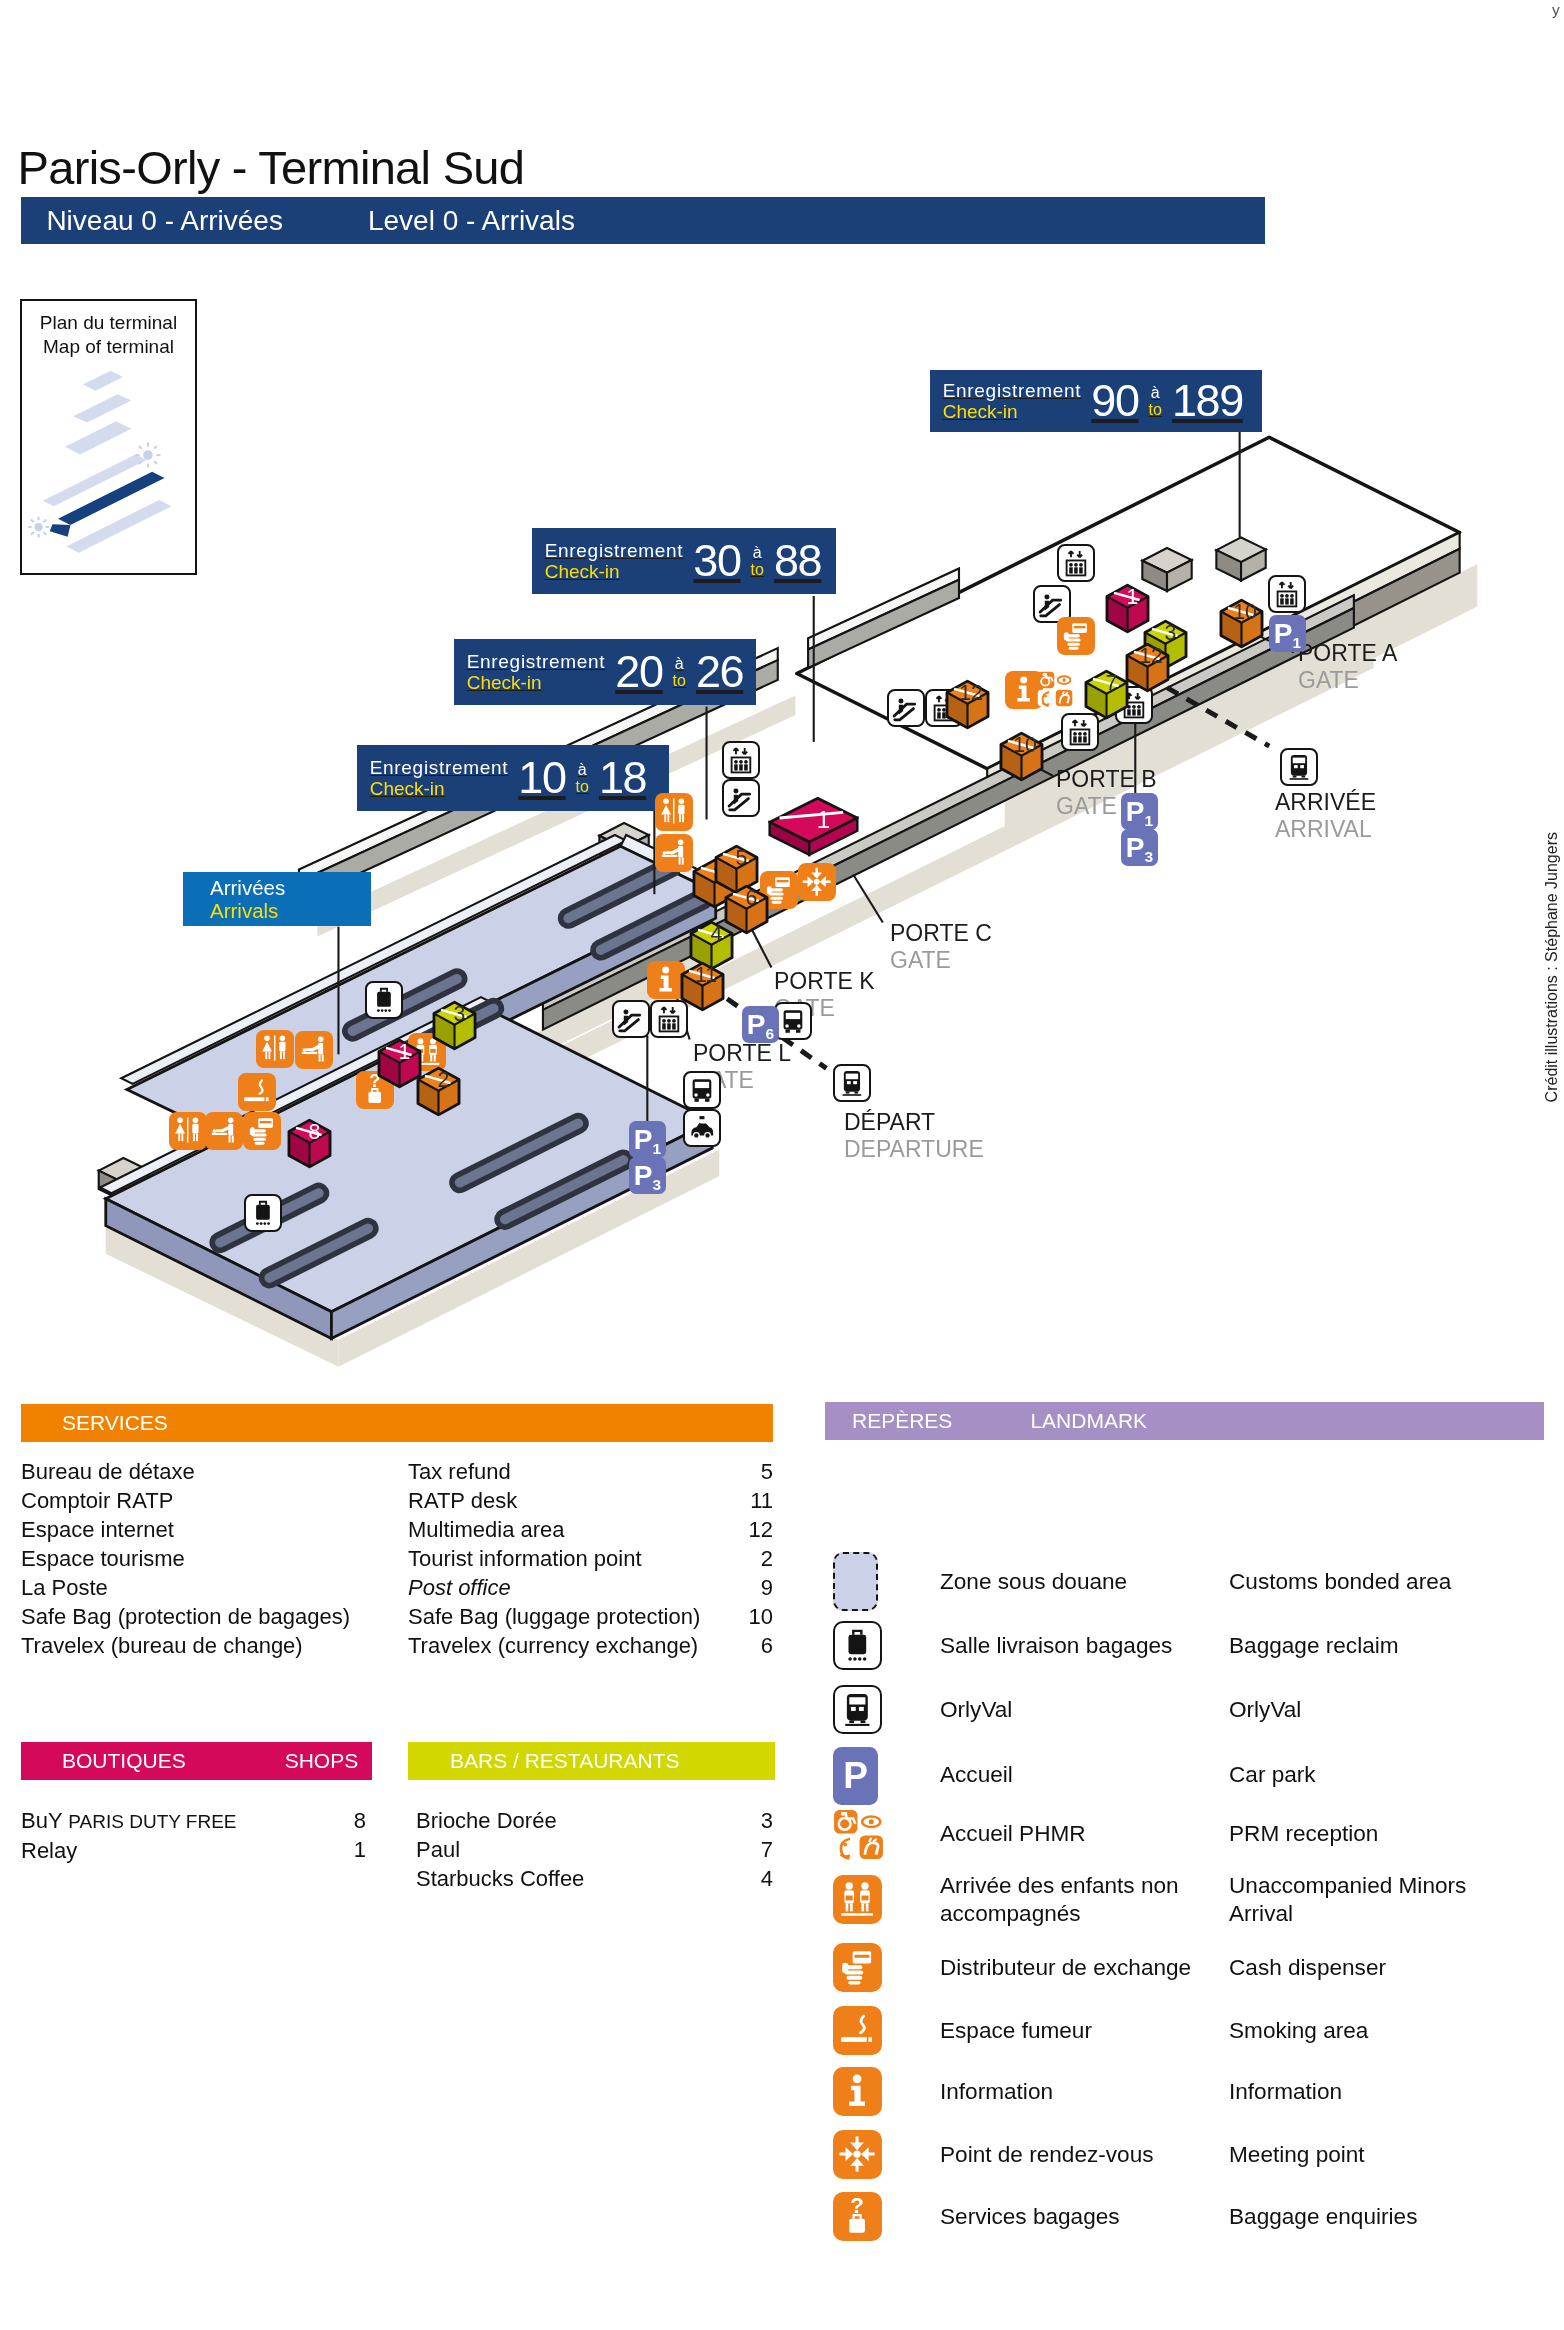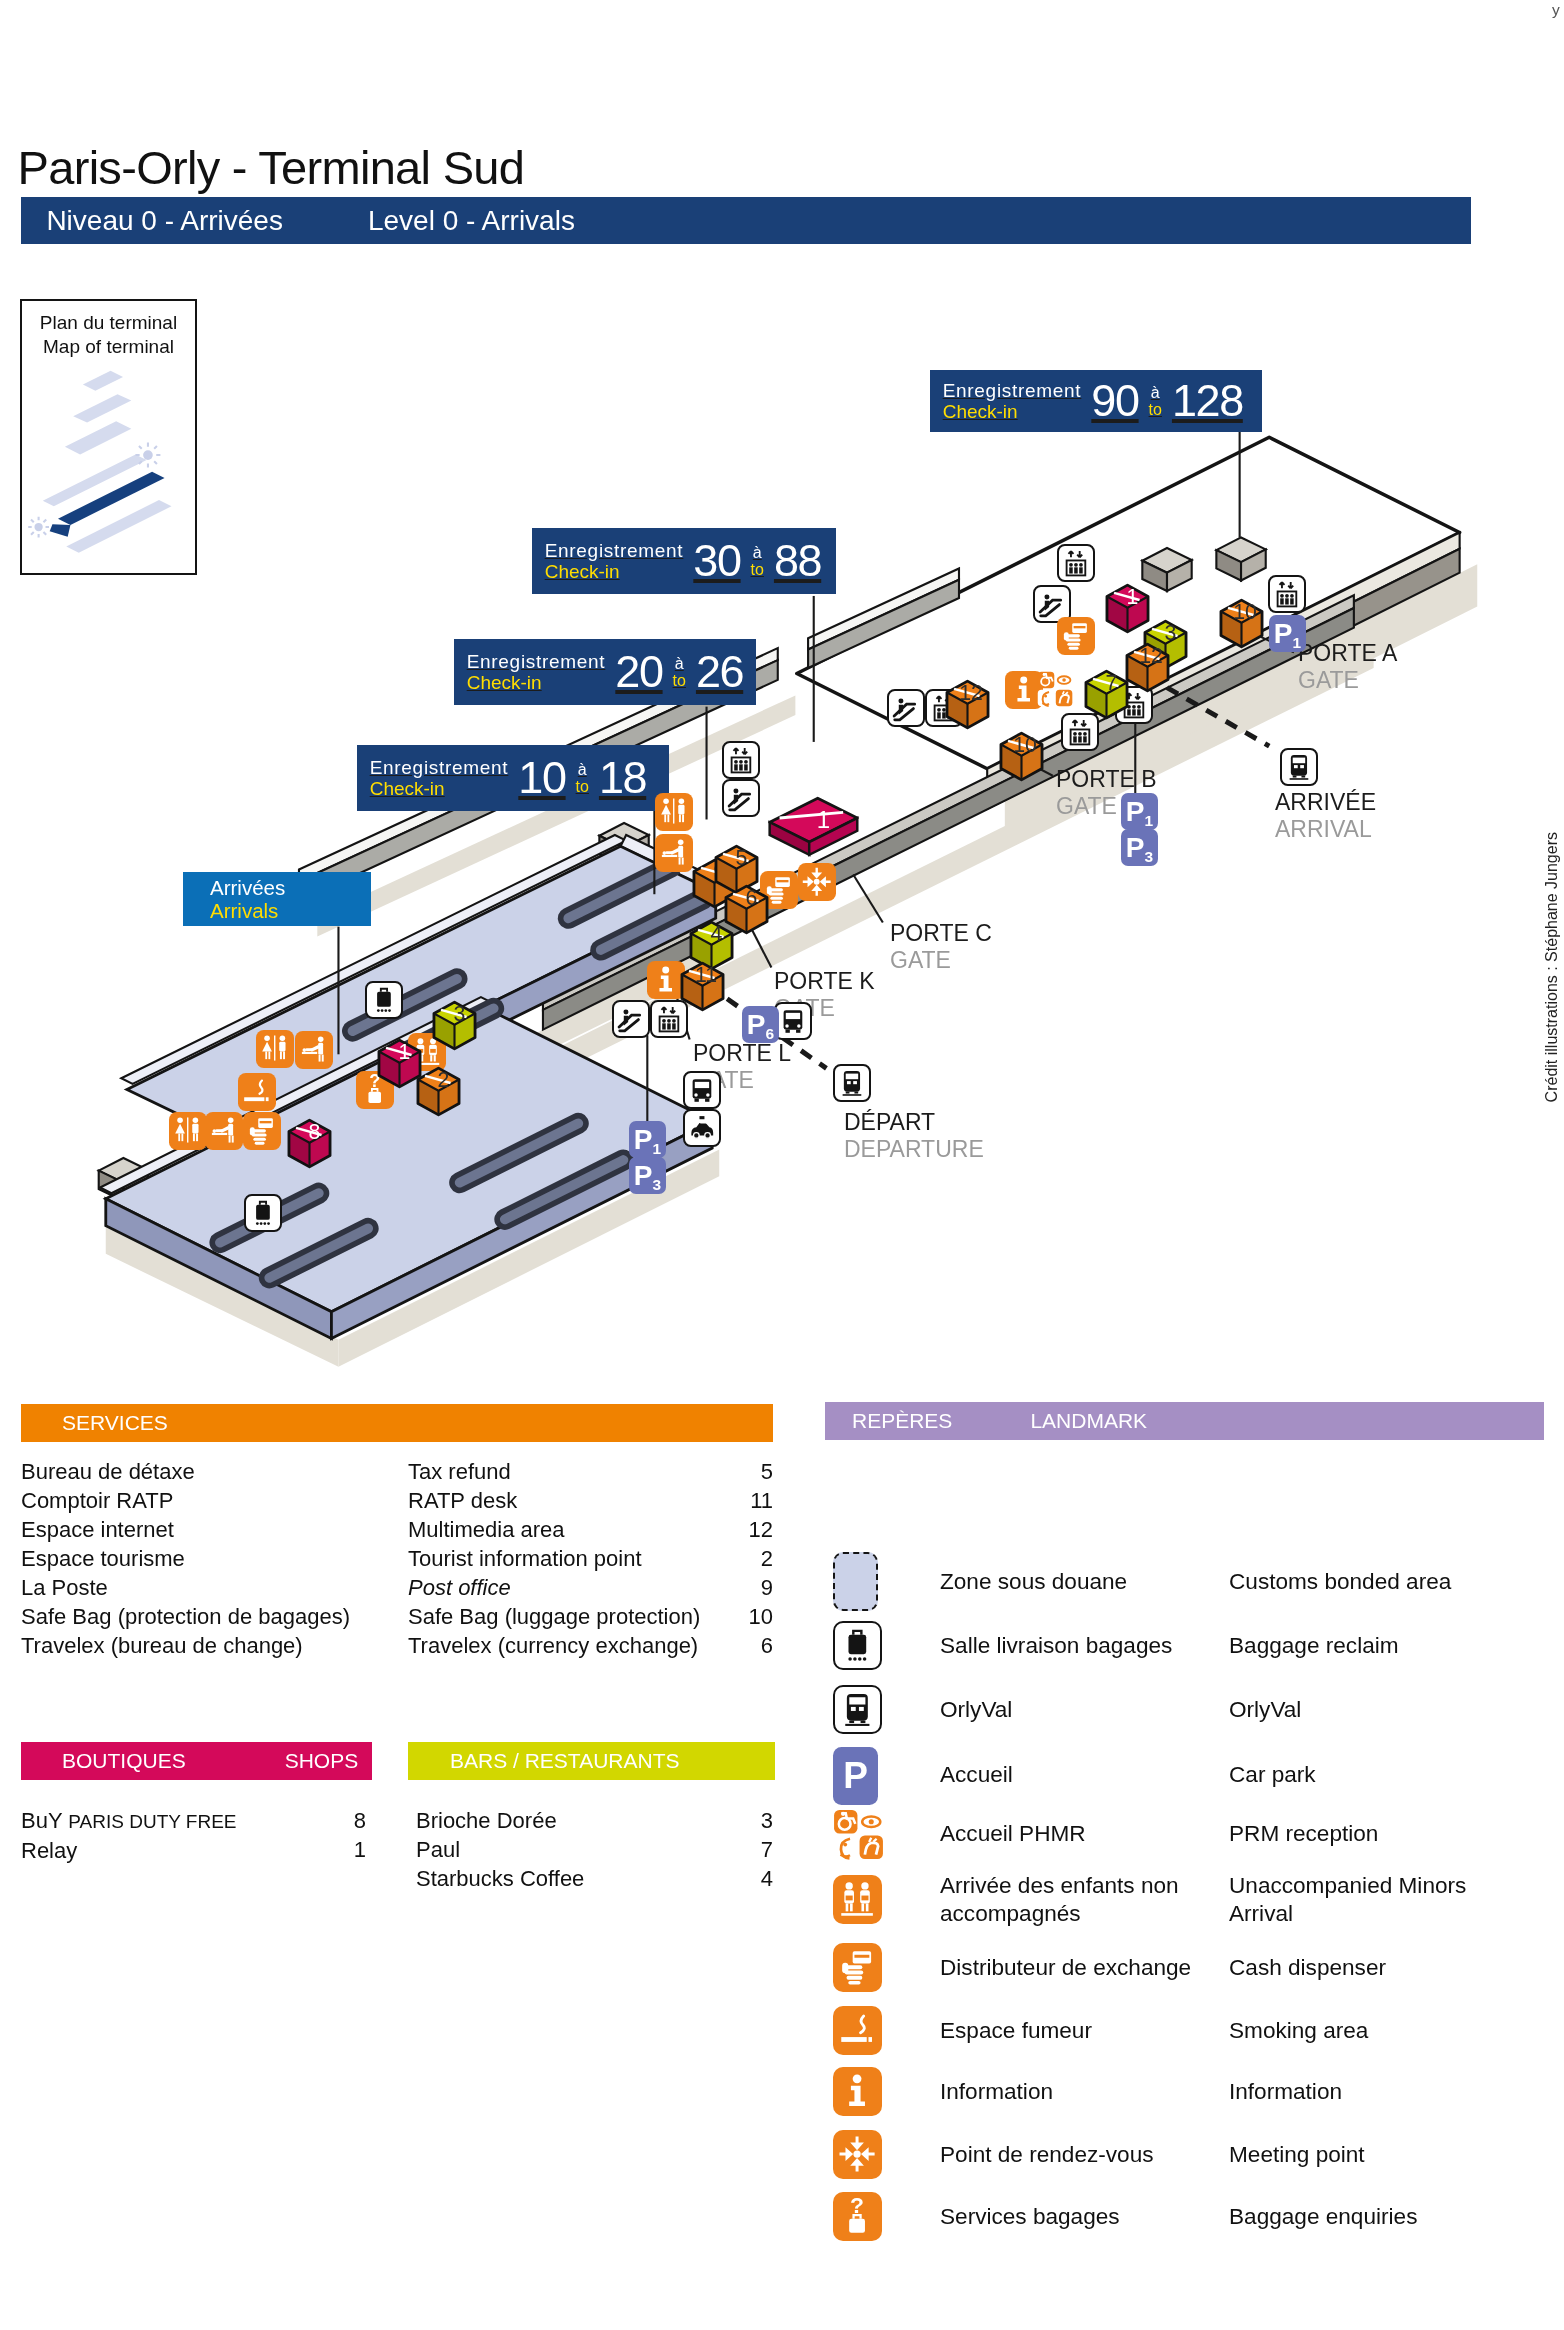--- a/index.html
+++ b/index.html
@@ -3,21 +3,21 @@
 <meta charset="utf-8">
 <style>
   * { margin:0; padding:0; box-sizing:border-box; }
   html,body { background:#fff; }
   body { position:relative; width:1564px; height:2330px; overflow:hidden;
          font-family:"Liberation Sans", sans-serif; color:#1c1c1c; }
   .abs { position:absolute; }
 
   
   #page-title { left:17.6px; top:140px; font-size:47px; letter-spacing:-0.7px; color:#111; }
-  #level-bar { left:21px; top:197px; width:1450px; height:47px; background:#1A4077;
+  #level-bar { left:21px; top:197px; width:1244px; height:47px; background:#1A4077;
                display:flex; align-items:center; gap:85px; padding-left:25.4px;
                color:#fff; font-size:28px; }
   #corner-mark { right:4.2px; top:1.4px; font-size:15.5px; color:#555; }
   #credit { right:2.8px; top:832px; writing-mode:vertical-rl; transform:rotate(180deg);
             font-size:16px; color:#222; }
 
   
   #minimap { left:20px; top:299px; width:177px; height:276px; border:2.1px solid #141414; background:#fff; }
   #minimap .t { text-align:center; font-size:19px; line-height:24px; color:#111; }
   #minimap .t-wrap { padding-top:10px; }
@@ -388,21 +388,21 @@
 <div class="abs cb" style="left:930px;top:370px;width:332px;height:62px">
   <div class="lab">
       <span class="fr">Enregistrement</span>
       <span class="en">Check-in</span>
     </div>
   <div class="num">90</div>
   <div class="sep">
       <span class="fr">à</span>
       <span class="en">to</span>
     </div>
-  <div class="num">128</div>
+  <div class="num">189</div>
 </div>
 <div class="abs cb" style="left:532px;top:528px;width:304px;height:66px">
   <div class="lab">
       <span class="fr">Enregistrement</span>
       <span class="en">Check-in</span>
     </div>
   <div class="num">30</div>
   <div class="sep">
       <span class="fr">à</span>
       <span class="en">to</span>

